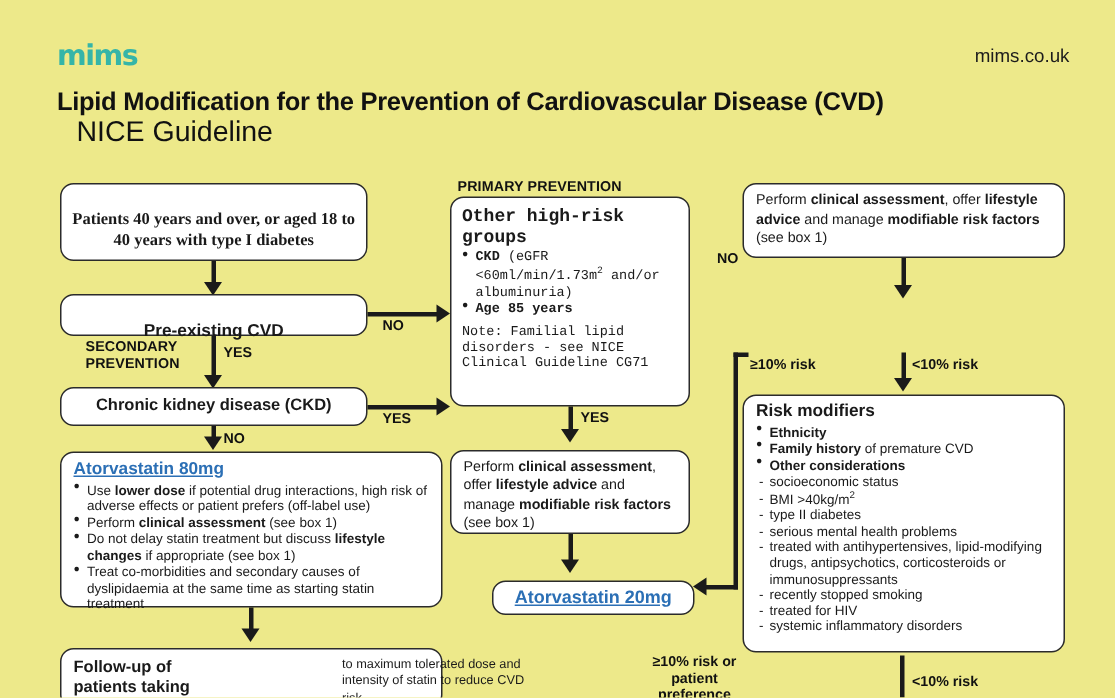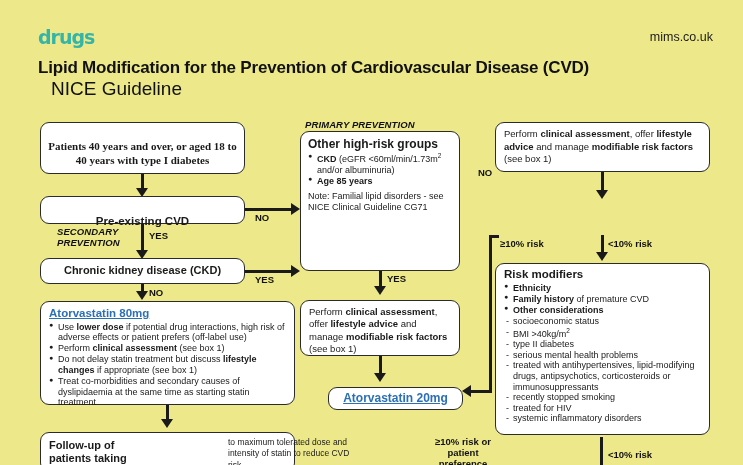--- a/index.html
+++ b/index.html
@@ -127,30 +127,29 @@
     white-space: nowrap;
   }
   .edge-label.ctr { text-align: center; white-space: normal; }
 
   .section-label {
     position: absolute;
     font-size: 9.5px;
     font-weight: bold;
     letter-spacing: 0.1px;
     color: #111;
-    font-style: italic;
   }
   .sup { font-size: 6.5px; vertical-align: super; }
 </style>
 </head>
 <body>
 
 <div id="page">
 
-  <div class="logo">drugs</div>
+  <div class="logo">mims</div>
   <div class="site-url">mims.co.uk</div>
   <div class="main-title">Lipid Modification for the Prevention of Cardiovascular Disease (CVD)</div>
   <div class="sub-title">NICE Guideline</div>
 
   <div class="section-label" style="left:305px; top:119px;">PRIMARY PREVENTION</div>
 
   <div class="box center" style="left:40px; top:122px; width:205px; height:52px; padding-top:17px;font-family:Liberation Serif, serif;">
     <span style="font-size:11px; font-weight:bold; line-height:1.25;">Patients 40 years and over, or aged 18 to 40 years with type I diabetes</span>
   </div>
 
@@ -193,21 +192,21 @@
   </div>
 
   <div class="vline" style="left:166px; top:405px; height:18px;"></div>
   <div class="arrow-d" style="left:161px; top:419px;"></div>
 
   <div class="box" style="left:40px; top:432px; width:255px; height:40px; padding:6px 8px;">
     <span style="font-size:11px; font-weight:bold; line-height:1.2; display:block; width:110px;">Follow-up of patients taking statins</span>
   </div>
   <div style="position:absolute; left:228px; top:437px; width:130px; font-size:8.5px; line-height:1.35; color:#1a1a1a;">to maximum tolerated dose and intensity of statin to reduce CVD risk</div>
 
-  <div class="box" style="left:300px; top:131px; width:160px; height:140px; padding:5px 7px;">
+  <div class="box" style="left:300px; top:131px; width:160px; height:140px; padding:5px 7px;font-family:Liberation Mono, monospace;">
     <span class="box-title" style="font-size:12px;">Other high-risk groups</span>
     <ul class="bullets">
       <li><b>CKD</b> (eGFR &lt;60ml/min/1.73m<span class="sup">2</span> and/or albuminuria)</li>
       <li><b>Age 85 years</b></li>
     </ul>
     <div class="note">Note: Familial lipid disorders - see NICE Clinical Guideline CG71</div>
   </div>
 
   <div class="vline" style="left:379px; top:271px; height:19px;"></div>
   <div class="arrow-d" style="left:374px; top:286px;"></div>

